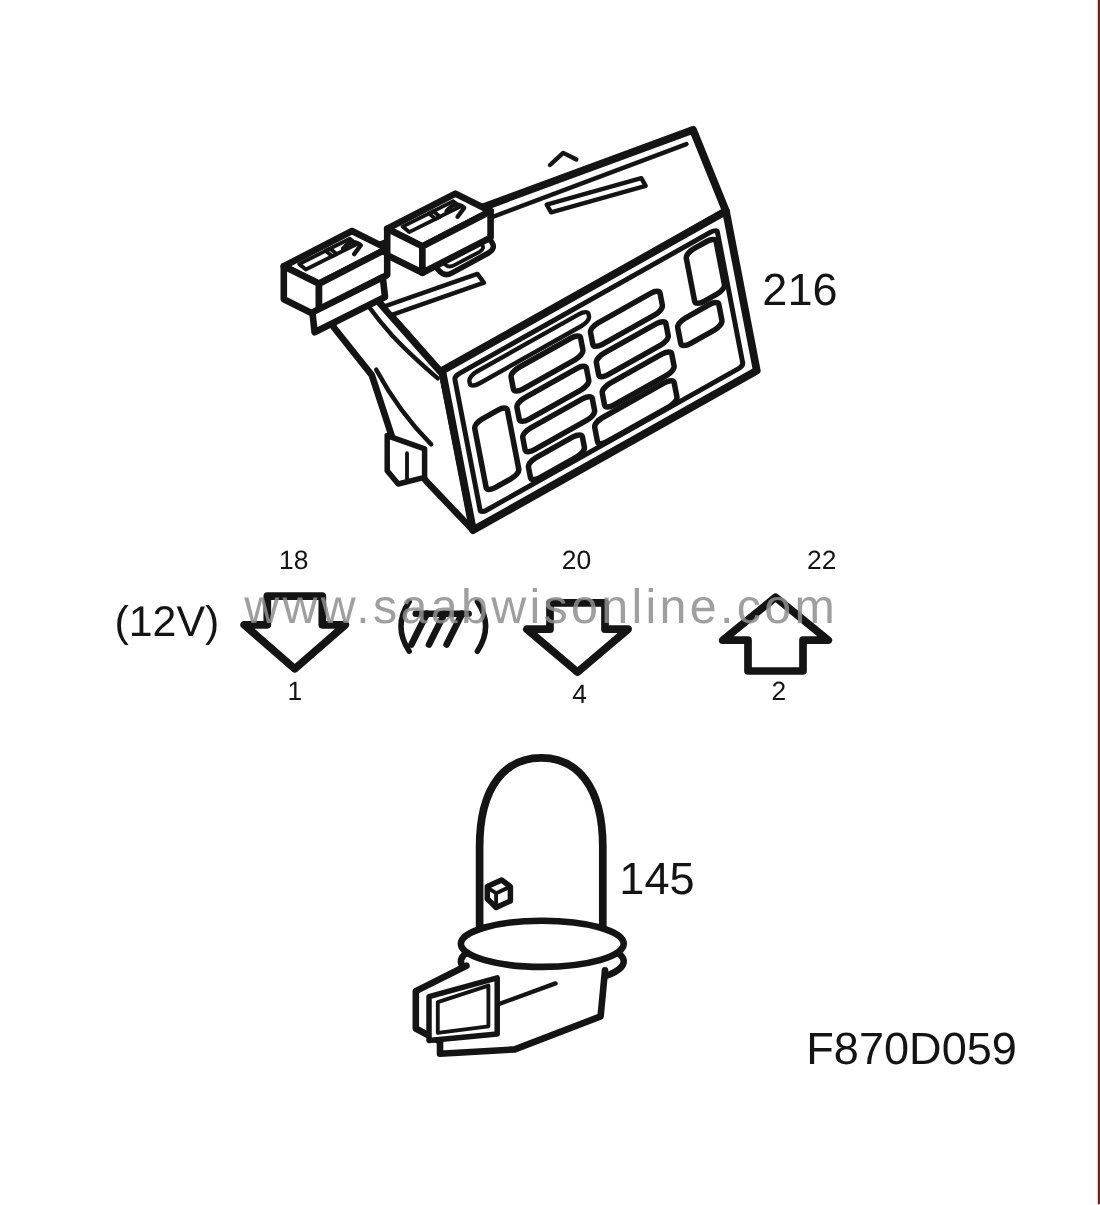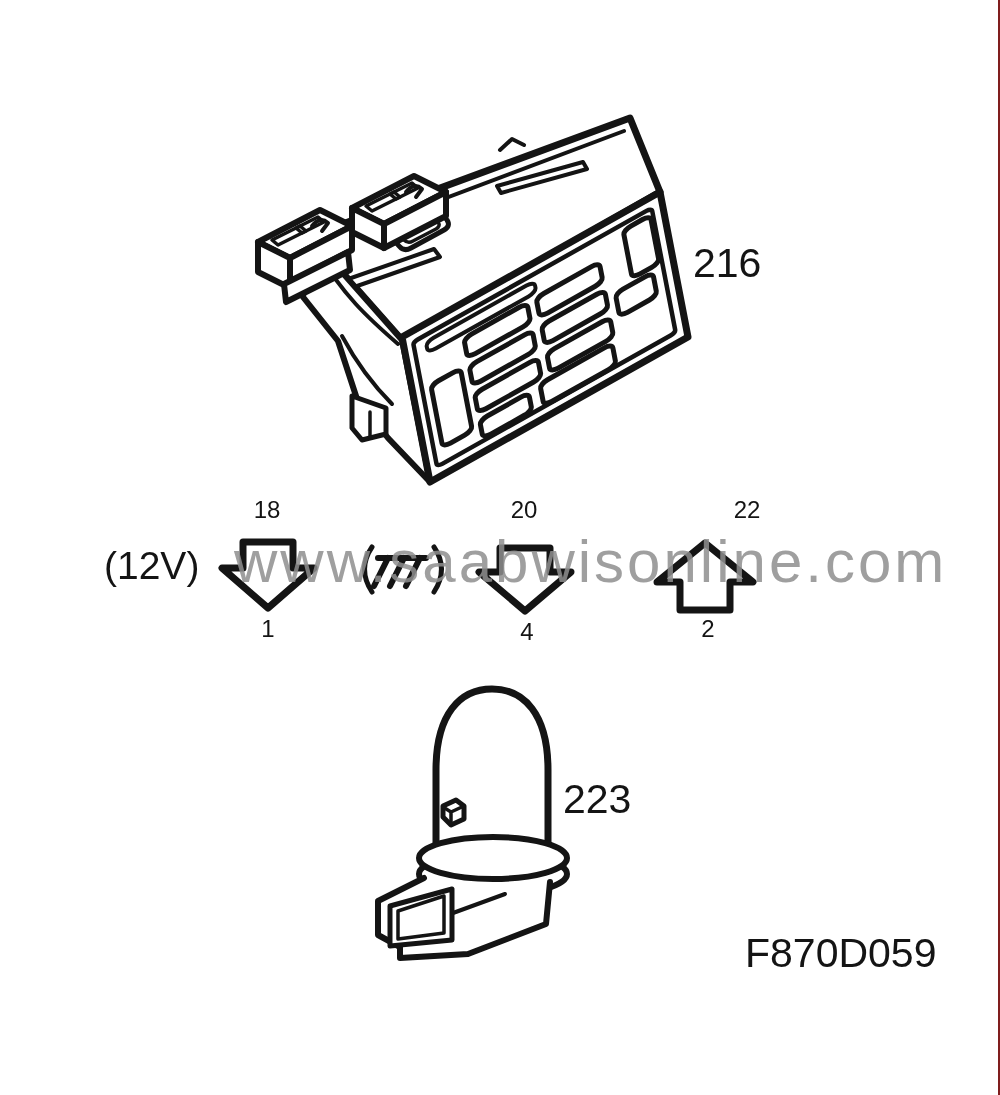--- a/index.html
+++ b/index.html
@@ -19,22 +19,22 @@
     white-space:nowrap;
     line-height:1;
     font-family:"Liberation Sans", sans-serif;
   }
   .ctr{transform:translateX(-50%);}
   .fs38{font-size:24px;}
   .fs39{font-size:39px;}
   .fs41{font-size:41px;}
   .watermark{
     position:absolute;
-    left:234px;top:527px;
-    font-size:60px;
+    left:222px;top:527px;
+    font-size:44px;
     letter-spacing:3px;
     color:#8f8f8f;
     opacity:.85;
     font-family:"Liberation Sans", sans-serif;
     white-space:nowrap;
   }
 </style>
 </head>
 <body>
 
@@ -136,19 +136,19 @@
   <div class="lbl fs38 ctr" style="left:267px;top:498px;">18</div>
   <div class="lbl fs38 ctr" style="left:524px;top:498px;">20</div>
   <div class="lbl fs38 ctr" style="left:707px;top:498px;margin-left:40px;">22</div>
 
   <div class="lbl fs39" style="left:104px;top:546px;">(12V)</div>
 
   <div class="lbl fs38 ctr" style="left:268px;top:617px;">1</div>
   <div class="lbl fs38 ctr" style="left:527px;top:620px;">4</div>
   <div class="lbl fs38 ctr" style="left:708px;top:617px;">2</div>
 
-  <div class="lbl fs41" style="left:563px;top:779px;">223</div>
+  <div class="lbl fs41" style="left:563px;top:779px;">145</div>
 
-  <div class="lbl fs41" style="left:733px;top:933px;margin-left:12px;">F870D059</div>
+  <div class="lbl fs41" style="left:733px;top:933px;">F870D059</div>
 
   <div class="watermark">www.saabwisonline.com</div>
 
 </div>
 
 </body></html>

